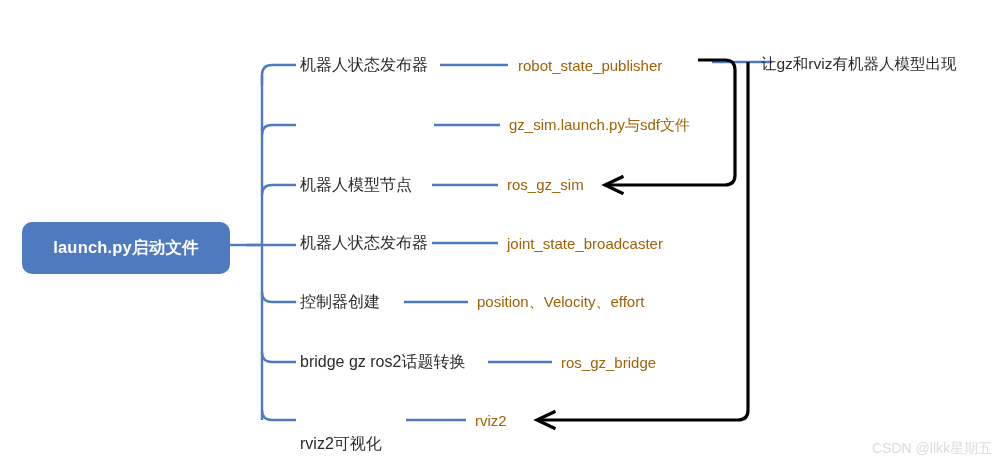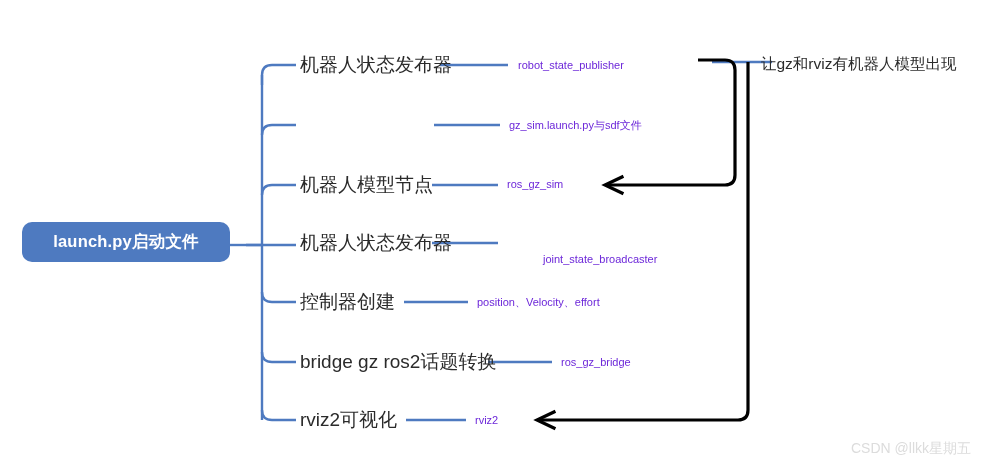--- a/index.html
+++ b/index.html
@@ -21,56 +21,56 @@
     top: 0;
     width: 1000px;
     height: 470px;
     pointer-events: none;
   }
   .root-node {
     position: absolute;
     left: 22px;
     top: 222px;
     width: 208px;
-    height: 40px;
+    height: 52px;
     background: #4e7ac0;
     border-radius: 10px;
     display: flex;
     align-items: center;
     justify-content: center;
     color: #ffffff;
     font-size: 16.5px;
     font-weight: bold;
     letter-spacing: 0.2px;
     box-sizing: border-box;
   }
   .branch-label {
     position: absolute;
-    font-size: 19px;
+    font-size: 16px;
     color: #2b2b2b;
     white-space: nowrap;
     transform: translateY(-50%);
   }
   .leaf-label {
     position: absolute;
-    font-size: 11px;
-    color: #6d28d9;
+    font-size: 15px;
+    color: #a16207;
     white-space: nowrap;
     transform: translateY(-50%);
   }
   .side-note {
     position: absolute;
     font-size: 15.5px;
     color: #2b2b2b;
     white-space: nowrap;
     transform: translateY(-50%);
   }
   .watermark {
     position: absolute;
-    right: 29px;
+    right: 8px;
     bottom: 12px;
     font-size: 14px;
     color: #dcdcdc;
     white-space: nowrap;
     user-select: none;
   }
 </style>
 </head>
 <body>
 
@@ -113,27 +113,27 @@
 
   <div class="branch-label" style="left:300px; top:65px;">机器人状态发布器</div>
   <div class="leaf-label" style="left:518px; top:65px;">robot_state_publisher</div>
 
   <div class="leaf-label" style="left:509px; top:125px;">gz_sim.launch.py与sdf文件</div>
 
   <div class="branch-label" style="left:300px; top:185px;">机器人模型节点</div>
   <div class="leaf-label" style="left:507px; top:184px;">ros_gz_sim</div>
 
   <div class="branch-label" style="left:300px; top:243px;">机器人状态发布器</div>
-  <div class="leaf-label" style="left:507px; top:259px;margin-left:36px;">joint_state_broadcaster</div>
+  <div class="leaf-label" style="left:507px; top:243px;">joint_state_broadcaster</div>
 
   <div class="branch-label" style="left:300px; top:302px;">控制器创建</div>
   <div class="leaf-label" style="left:477px; top:302px;">position、Velocity、effort</div>
 
   <div class="branch-label" style="left:300px; top:362px;">bridge gz ros2话题转换</div>
   <div class="leaf-label" style="left:561px; top:362px;text-align:right;">ros_gz_bridge</div>
 
-  <div class="branch-label" style="left:300px; top:420px;">rviz2可视化</div>
+  <div class="branch-label" style="left:300px; top:444px;">rviz2可视化</div>
   <div class="leaf-label" style="left:475px; top:420px;">rviz2</div>
 
   <div class="side-note" style="left:761px; top:64px;">让gz和rviz有机器人模型出现</div>
 
   <div class="watermark">CSDN @llkk星期五</div>
 </div>
 
 </body></html>

